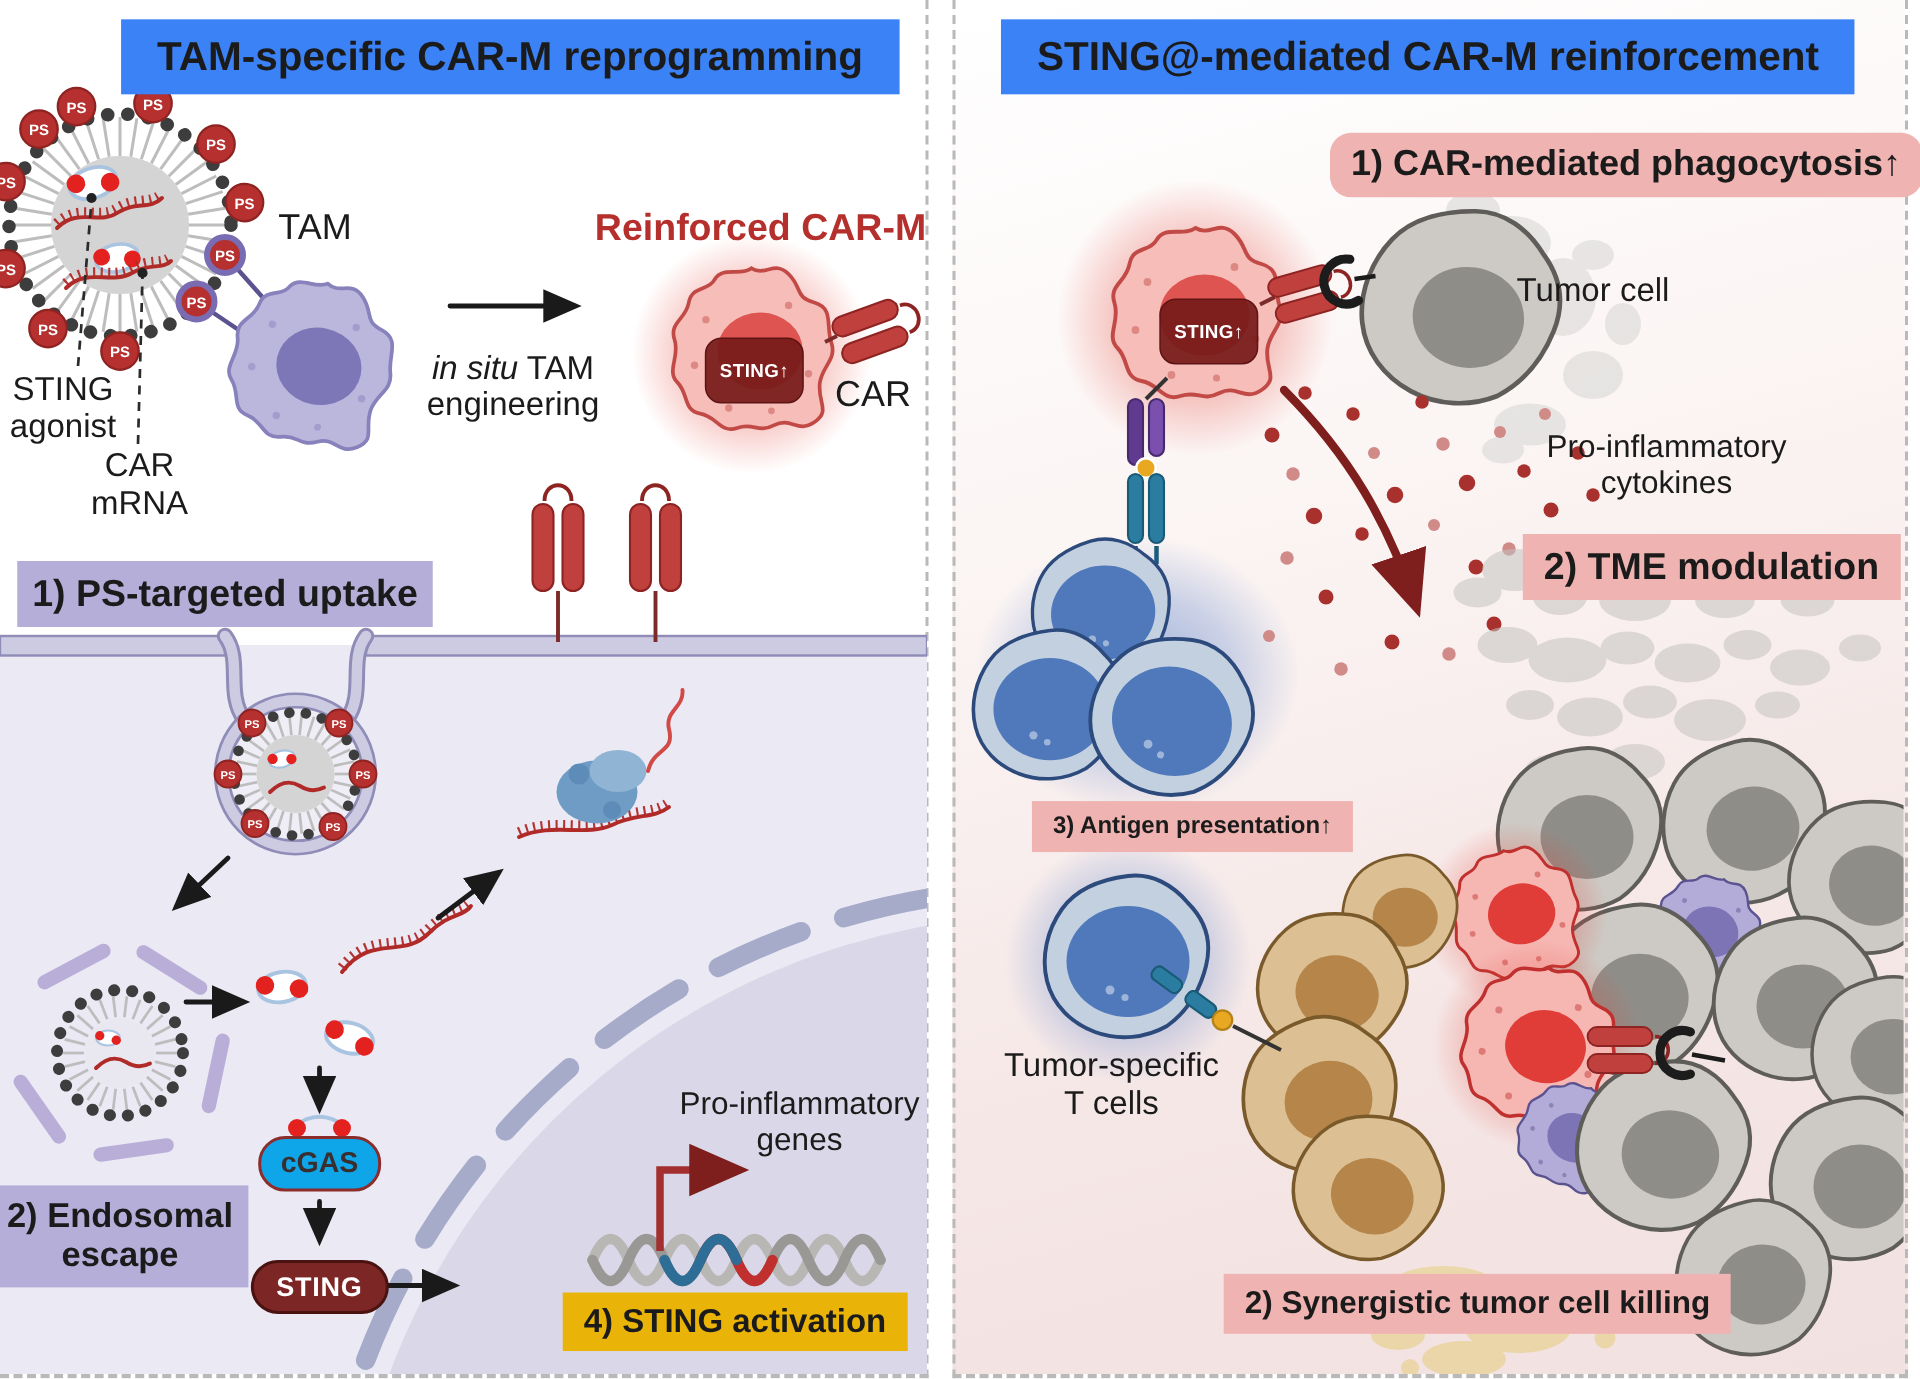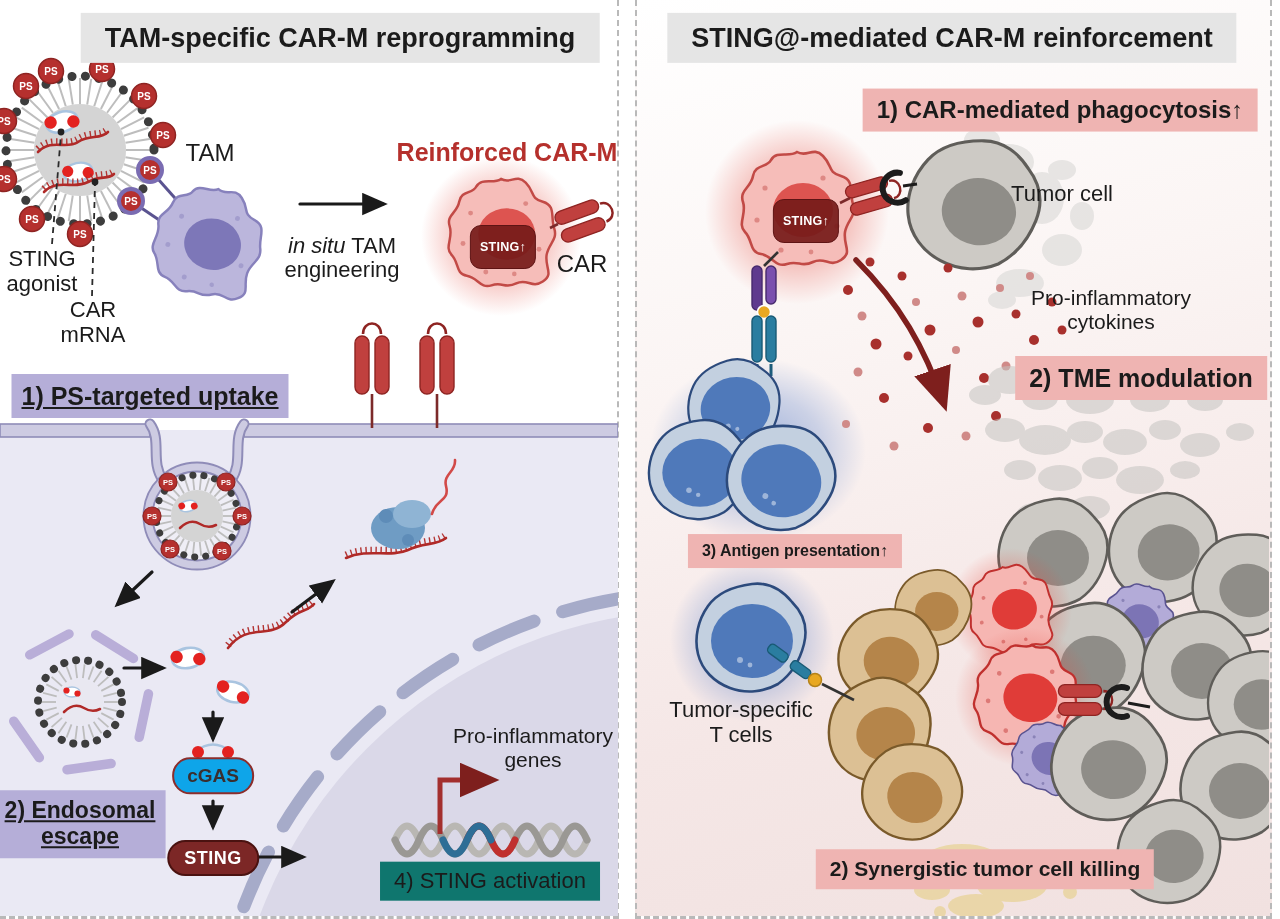--- a/index.html
+++ b/index.html
@@ -5,23 +5,23 @@
   html,body{margin:0;padding:0;background:#fff;}
   #fig{position:relative;width:1280px;height:919px;overflow:hidden;background:#fff;
        font-family:"Liberation Sans",sans-serif;}
   .panel{position:absolute;top:0;height:916px;}
   #panel-left{left:0;width:617px;background:#ffffff;border-right:2px dashed #b9b9b9;border-bottom:3px dashed #b9b9b9;}
   #panel-right{left:635px;width:633px;background:linear-gradient(165deg,#ffffff 0%,#fbf5f4 35%,#f5e7e6 70%,#f1e1e0 100%);
                border-left:2px dashed #b9b9b9;border-right:2px dashed #b9b9b9;border-bottom:3px dashed #b9b9b9;}
   svg#art{position:absolute;left:0;top:0;z-index:2;}
   .ov{position:absolute;z-index:3;transform:translate(-50%,-50%);text-align:center;color:#1b1b1b;
       line-height:1.12;white-space:pre-line;}
-  .box-blue{background:#e5e5e5;font-weight:bold;font-size:27px;padding:10px 24px;white-space:nowrap;}
-  .box-purple{background:#b5aed8;font-weight:bold;padding:8px 10px;text-decoration:underline;}
-  .box-purple-light{background:#0f766e;font-weight:normal;padding:7px 14px;white-space:nowrap;}
+  .box-blue{background:#3b82f6;font-weight:bold;font-size:27px;padding:10px 24px;white-space:nowrap;}
+  .box-purple{background:#b5aed8;font-weight:bold;padding:8px 10px;}
+  .box-purple-light{background:#eab308;font-weight:bold;padding:7px 14px;white-space:nowrap;}
   .box-pink{background:#efb4b2;font-weight:bold;padding:8px 14px;white-space:nowrap;}
   .lbl{font-size:22px;}
   .red-label{color:#b5302c;font-weight:bold;font-size:25px;white-space:nowrap;}
   .badge{background:rgba(118,27,26,.93);color:#fff;border:1.5px solid #5e1414;border-radius:11px;
          font-weight:bold;font-size:12.5px;padding:14px 9px;white-space:nowrap;letter-spacing:.3px;}
   .cgas{background:#0ea5e9;border:2.5px solid #8c2d2b;border-radius:18px;font-size:19px;font-weight:600;
         color:#3a2f2f;padding:6px 13px;}
   .sting-pill{background:#7c2726;border:2px solid #4a1210;border-radius:19px;color:#fff;font-size:18px;
         font-weight:bold;letter-spacing:.5px;padding:6px 15px;}
   .it{font-style:italic;}
@@ -620,21 +620,21 @@
   <div class="ov box-purple" style="left:150px;top:396px;font-size:25px;white-space:nowrap;">1) PS-targeted uptake</div>
   <div class="ov box-purple" style="left:80px;top:824px;font-size:23px;">2) Endosomal
 escape</div>
   <div class="ov cgas" style="left:213px;top:776px;">cGAS</div>
   <div class="ov sting-pill" style="left:213px;top:858px;">STING</div>
   <div class="ov lbl" style="left:533px;top:748px;font-size:21px;">Pro-inflammatory
 genes</div>
   <div class="ov box-purple-light" style="left:490px;top:881px;font-size:22px;">4) STING activation</div>
 
   <div class="ov box-blue" style="left:952px;top:38px;">STING@-mediated CAR-M reinforcement</div>
-  <div class="ov box-pink" style="left:1060px;top:110px;font-size:24px;">1) CAR-mediated phagocytosis↑</div>
+  <div class="ov box-pink" style="left:1084px;top:110px;font-size:24px;border-radius:14px;">1) CAR-mediated phagocytosis↑</div>
   <div class="ov badge" style="left:806px;top:221px;">STING↑</div>
   <div class="ov lbl" style="left:1062px;top:194px;text-align:center;">Tumor cell</div>
   <div class="ov lbl" style="left:1111px;top:310px;font-size:21px;">Pro-inflammatory
 cytokines</div>
   <div class="ov box-pink" style="left:1141px;top:378px;font-size:25px;">2) TME modulation</div>
   <div class="ov box-pink" style="left:795px;top:551px;font-size:16px;">3) Antigen presentation↑</div>
   <div class="ov lbl" style="left:741px;top:723px;">Tumor-specific
 T cells</div>
   <div class="ov box-pink" style="left:985px;top:869px;font-size:21px;">2) Synergistic tumor cell killing</div>
 </div>

